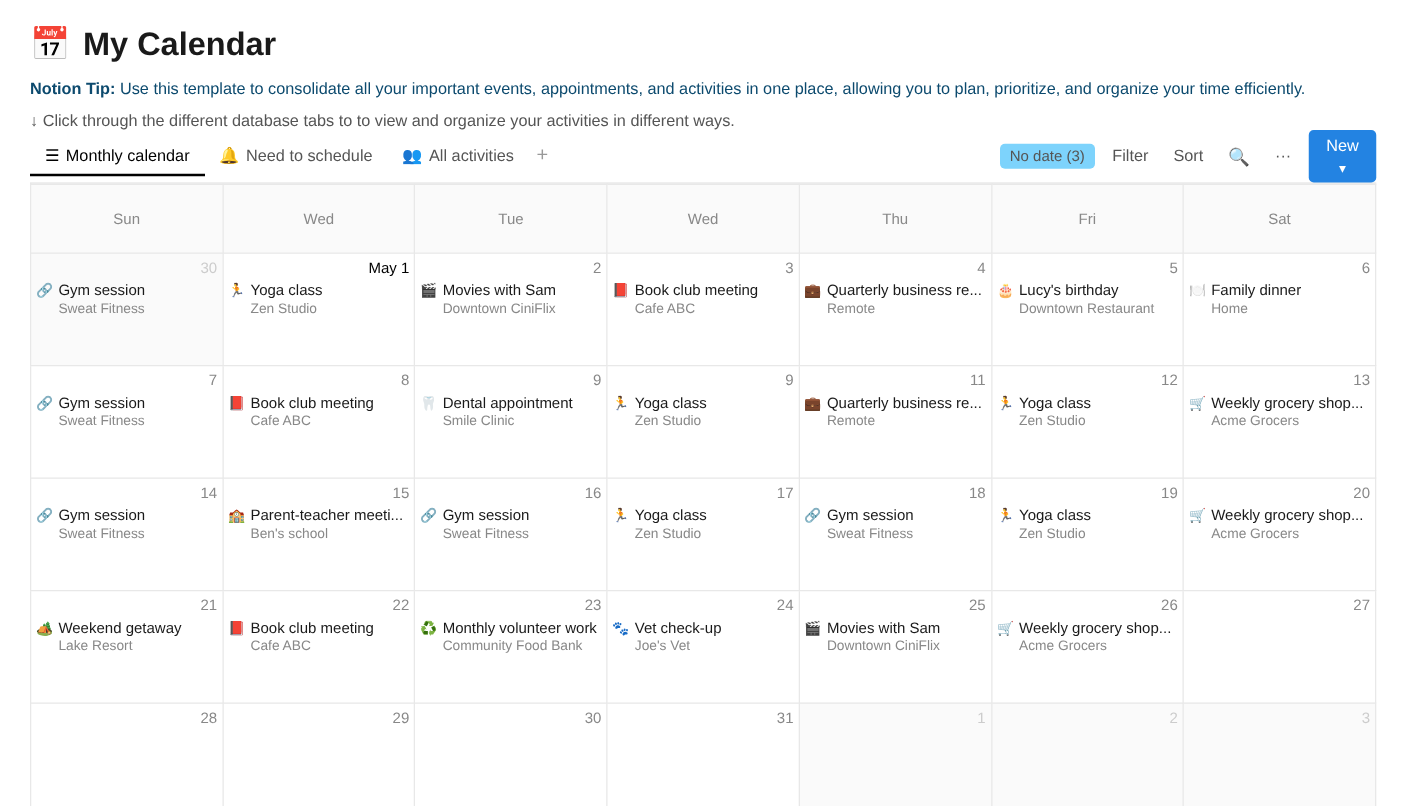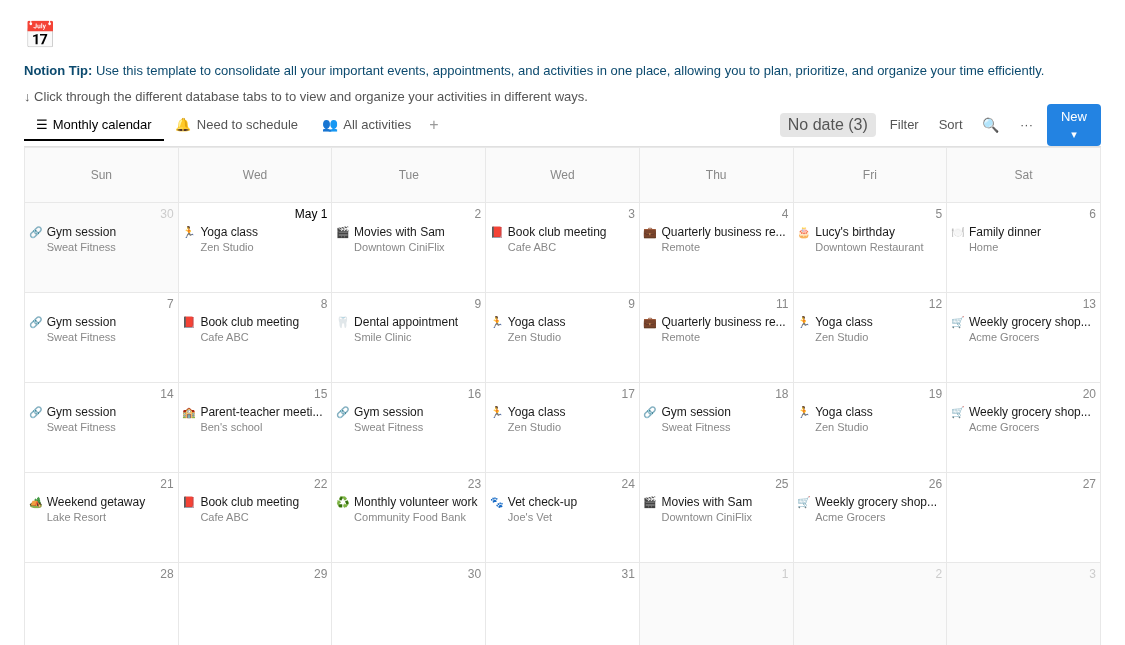--- a/index.html
+++ b/index.html
@@ -10,21 +10,21 @@
     .calendar-icon { font-size: 26px; }
     .tip { font-size: 13px; color: #0c4a6e; margin-bottom: 8px; line-height: 1.5; }
     .tip strong { font-weight: 600; }
     .nav-hint { font-size: 13px; color: #555; }
     .tabs-bar { display: flex; align-items: center; border-bottom: 1px solid #e0e0e0; margin-bottom: 0; padding-bottom: 0; }
     .tab { display: flex; align-items: center; gap: 5px; padding: 7px 12px; font-size: 13px; color: #555; cursor: pointer; border-bottom: 2px solid transparent; margin-bottom: -1px; }
     .tab.active { color: #000; border-bottom: 2px solid #000; font-weight: 500; }
     .tab-icon { font-size: 13px; }
     .tab-add { color: #999; padding: 7px 6px; cursor: pointer; font-size: 16px; }
     .toolbar-right { margin-left: auto; display: flex; align-items: center; gap: 8px; }
-    .no-date-badge { font-size: 16px; color: #555; background: #e5e5e5; padding: 3px 8px; border-radius: 4px; cursor: pointer; }
+    .no-date-badge { font-size: 12px; color: #555; background: #7dd3fc; padding: 3px 8px; border-radius: 4px; cursor: pointer; }
     .toolbar-btn { font-size: 13px; color: #555; background: none; border: none; cursor: pointer; padding: 4px 6px; }
     .new-btn { background: #2383e2; color: #fff; border: none; border-radius: 4px; padding: 5px 14px; font-size: 13px; font-weight: 500; cursor: pointer; display: flex; align-items: center; gap: 4px; flex-direction: column; }
     .new-btn-arrow { font-size: 11px; }
     .calendar-header { display: flex; align-items: center; justify-content: space-between; padding: 10px 0 6px; }
     .month-title { font-size: 16px; font-weight: 600; }
     .nav-btns { display: flex; align-items: center; gap: 6px; }
     .nav-btn { background: none; border: 1px solid #ddd; border-radius: 4px; width: 26px; height: 26px; cursor: pointer; font-size: 14px; display: flex; align-items: center; justify-content: center; }
     .today-btn { background: none; border: 1px solid #ddd; border-radius: 4px; padding: 3px 10px; font-size: 13px; cursor: pointer; }
     .calendar-grid { width: 100%; border-collapse: collapse; }
     .calendar-grid th { font-size: 12px; color: #888; font-weight: 400; text-align: center; padding: 20px 0; border: 1px solid #e8e8e8; background: #fafafa; }
@@ -39,20 +39,21 @@
     td.other-month { background: #fafafa; }
     td.other-month .day-num { color: #ccc; }
     .search-icon { font-size: 14px; }
   </style>
 </head>
 <body>
 
 <div class="page">
   <div class="page-title">
     <span class="calendar-icon">📅</span>
+    <h1>My Calendar</h1>
   </div>
   <p class="tip">
     <strong>Notion Tip:</strong>
     <span>Use this template to consolidate all your important events, appointments, and activities in one place, allowing you to plan, prioritize, and organize your time efficiently.</span>
   </p>
   <p class="nav-hint">↓ Click through the different database tabs to to view and organize your activities in different ways.</p>
 
   <div class="tabs-bar">
     <div class="tab active">
       <span class="tab-icon">☰</span>

